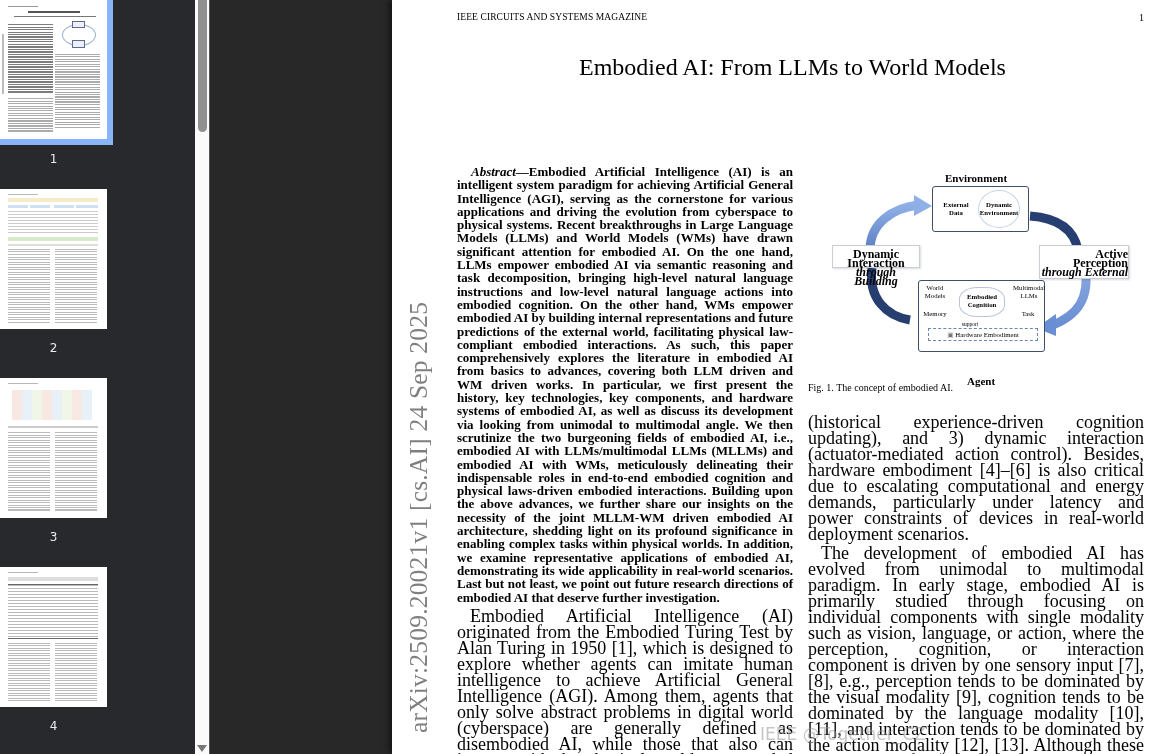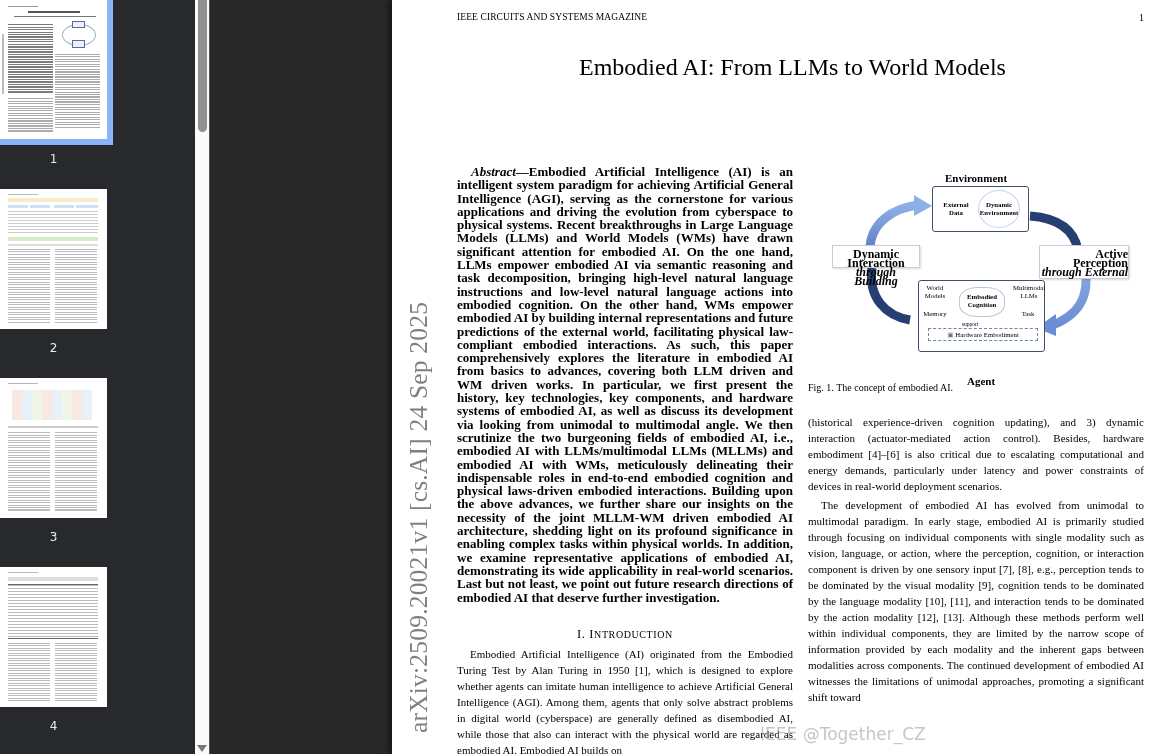--- a/index.html
+++ b/index.html
@@ -35,21 +35,21 @@
   .arxiv-stamp { position: absolute; left: 12px; top: 733px; transform-origin: 0 0; transform: rotate(-90deg); color: #7f7f7f; font-size: 25.5px; white-space: nowrap; letter-spacing: 0.2px; }
 
   .col-left { position: absolute; left: 65px; top: 165px; width: 336px; }
   .col-right { position: absolute; left: 416px; width: 336px; }
   .abstract { font-size: 13px; line-height: 13.3px; font-weight: bold; text-align: justify; text-indent: 14px; }
   .abstract i { font-style: italic; }
   .index-terms { margin-top: 7px; font-size: 11.6px; font-weight: bold; text-indent: 14px; }
   .index-terms i { font-style: italic; }
   .section-head { margin-top: 23px; text-align: center; font-size: 12.5px; letter-spacing: 0.6px; }
   .section-head .sc { font-size: 10px; }
-  .body-text { font-size: 11px; line-height: 16px; text-align: justify; }
+  .body-text { font-size: 18px; line-height: 16px; text-align: justify; }
   .body-text.indent { text-indent: 13px; }
 
   
   .figure { position: absolute; left: 416px; top: 168px; width: 336px; height: 210px; font-family: Liberation Serif, serif; }
   .fig-caption { position: absolute; left: 416px; top: 382px; font-size: 10px; }
   .env-title, .agent-title { position: absolute; font-weight: bold; font-size: 11px; text-align: center; width: 120px; }
   .box { position: absolute; background: #fff; border: 1.5px solid #3d4f6b; border-radius: 3px; }
   .label-box { position: absolute; background: #fff; border: 1px solid #c9cdd6; box-shadow: 1px 1px 2px rgba(0,0,0,0.15); font-size: 12px; text-align: center; line-height: 9px; padding-top: 4px; }
   .label-box b { display: block; font-weight: bold; }
   .label-box i { font-weight: bold; font-style: italic; }
@@ -130,21 +130,20 @@
     <div class="running-head">IEEE CIRCUITS AND SYSTEMS MAGAZINE</div>
     <div class="page-num">1</div>
 
     <div class="paper-title">Embodied AI: From LLMs to World Models</div>
 
 
     <div class="arxiv-stamp">arXiv:2509.20021v1  [cs.AI]  24 Sep 2025</div>
 
     <div class="col-left">
       <p class="abstract"><i>Abstract</i><span>—Embodied Artificial Intelligence (AI) is an intelligent system paradigm for achieving Artificial General Intelligence (AGI), serving as the cornerstone for various applications and driving the evolution from cyberspace to physical systems. Recent breakthroughs in Large Language Models (LLMs) and World Models (WMs) have drawn significant attention for embodied AI. On the one hand, LLMs empower embodied AI via semantic reasoning and task decomposition, bringing high-level natural language instructions and low-level natural language actions into embodied cognition. On the other hand, WMs empower embodied AI by building internal representations and future predictions of the external world, facilitating physical law-compliant embodied interactions. As such, this paper comprehensively explores the literature in embodied AI from basics to advances, covering both LLM driven and WM driven works. In particular, we first present the history, key technologies, key components, and hardware systems of embodied AI, as well as discuss its development via looking from unimodal to multimodal angle. We then scrutinize the two burgeoning fields of embodied AI, i.e., embodied AI with LLMs/multimodal LLMs (MLLMs) and embodied AI with WMs, meticulously delineating their indispensable roles in end-to-end embodied cognition and physical laws-driven embodied interactions. Building upon the above advances, we further share our insights on the necessity of the joint MLLM-WM driven embodied AI architecture, shedding light on its profound significance in enabling complex tasks within physical worlds. In addition, we examine representative applications of embodied AI, demonstrating its wide applicability in real-world scenarios. Last but not least, we point out future research directions of embodied AI that deserve further investigation.</span></p>
-      <div class="section-head"><span>I. I</span><span class="sc">NTRODUCTION</span></div>
       <p class="body-text indent" style="margin-top:4px;">Embodied Artificial Intelligence (AI) originated from the Embodied Turing Test by Alan Turing in 1950 [1], which is designed to explore whether agents can imitate human intelligence to achieve Artificial General Intelligence (AGI). Among them, agents that only solve abstract problems in digital world (cyberspace) are generally defined as disembodied AI, while those that also can interact with the physical world are regarded as embodied AI. Embodied AI builds on</p>
     </div>
 
     <div class="figure">
       <svg width="336" height="210" viewBox="0 0 336 210" style="position:absolute;left:0;top:0;">
         <defs>
           <linearGradient id="gl" x1="0" y1="1" x2="0" y2="0">
             <stop offset="0" stop-color="#5d7fc2"></stop>
               <stop offset="1" stop-color="#8fb0e6"></stop>
           </linearGradient>

